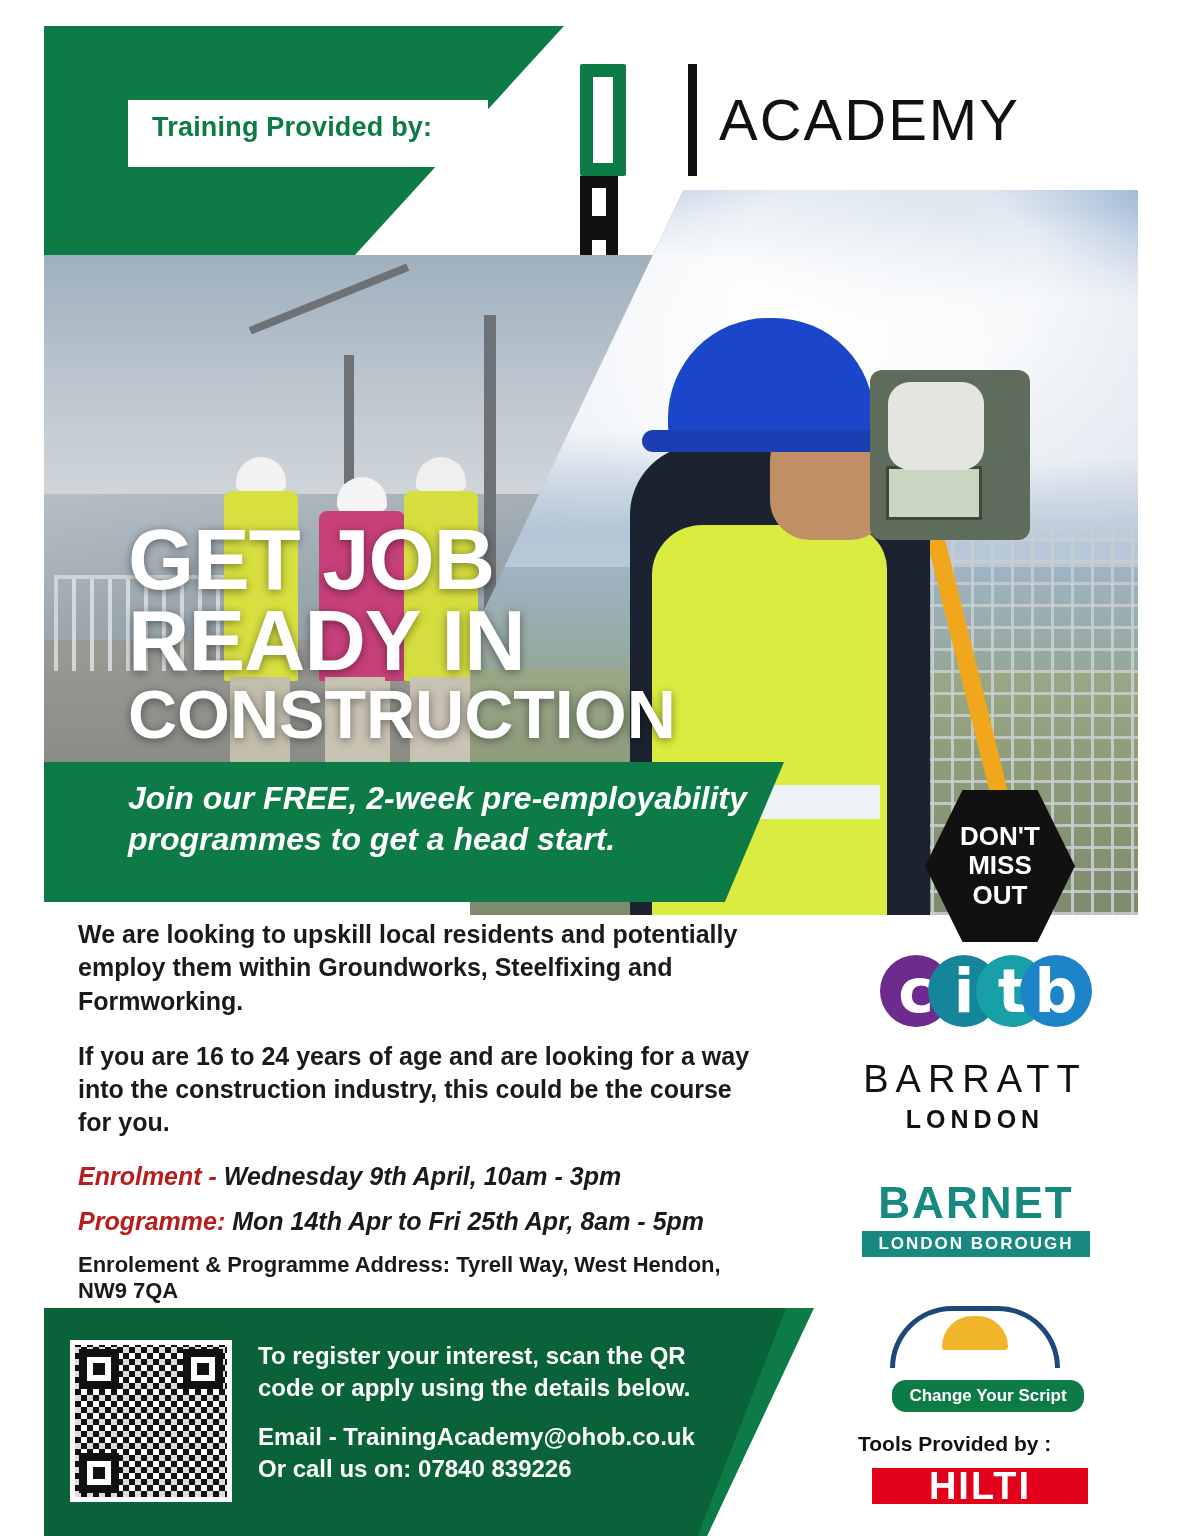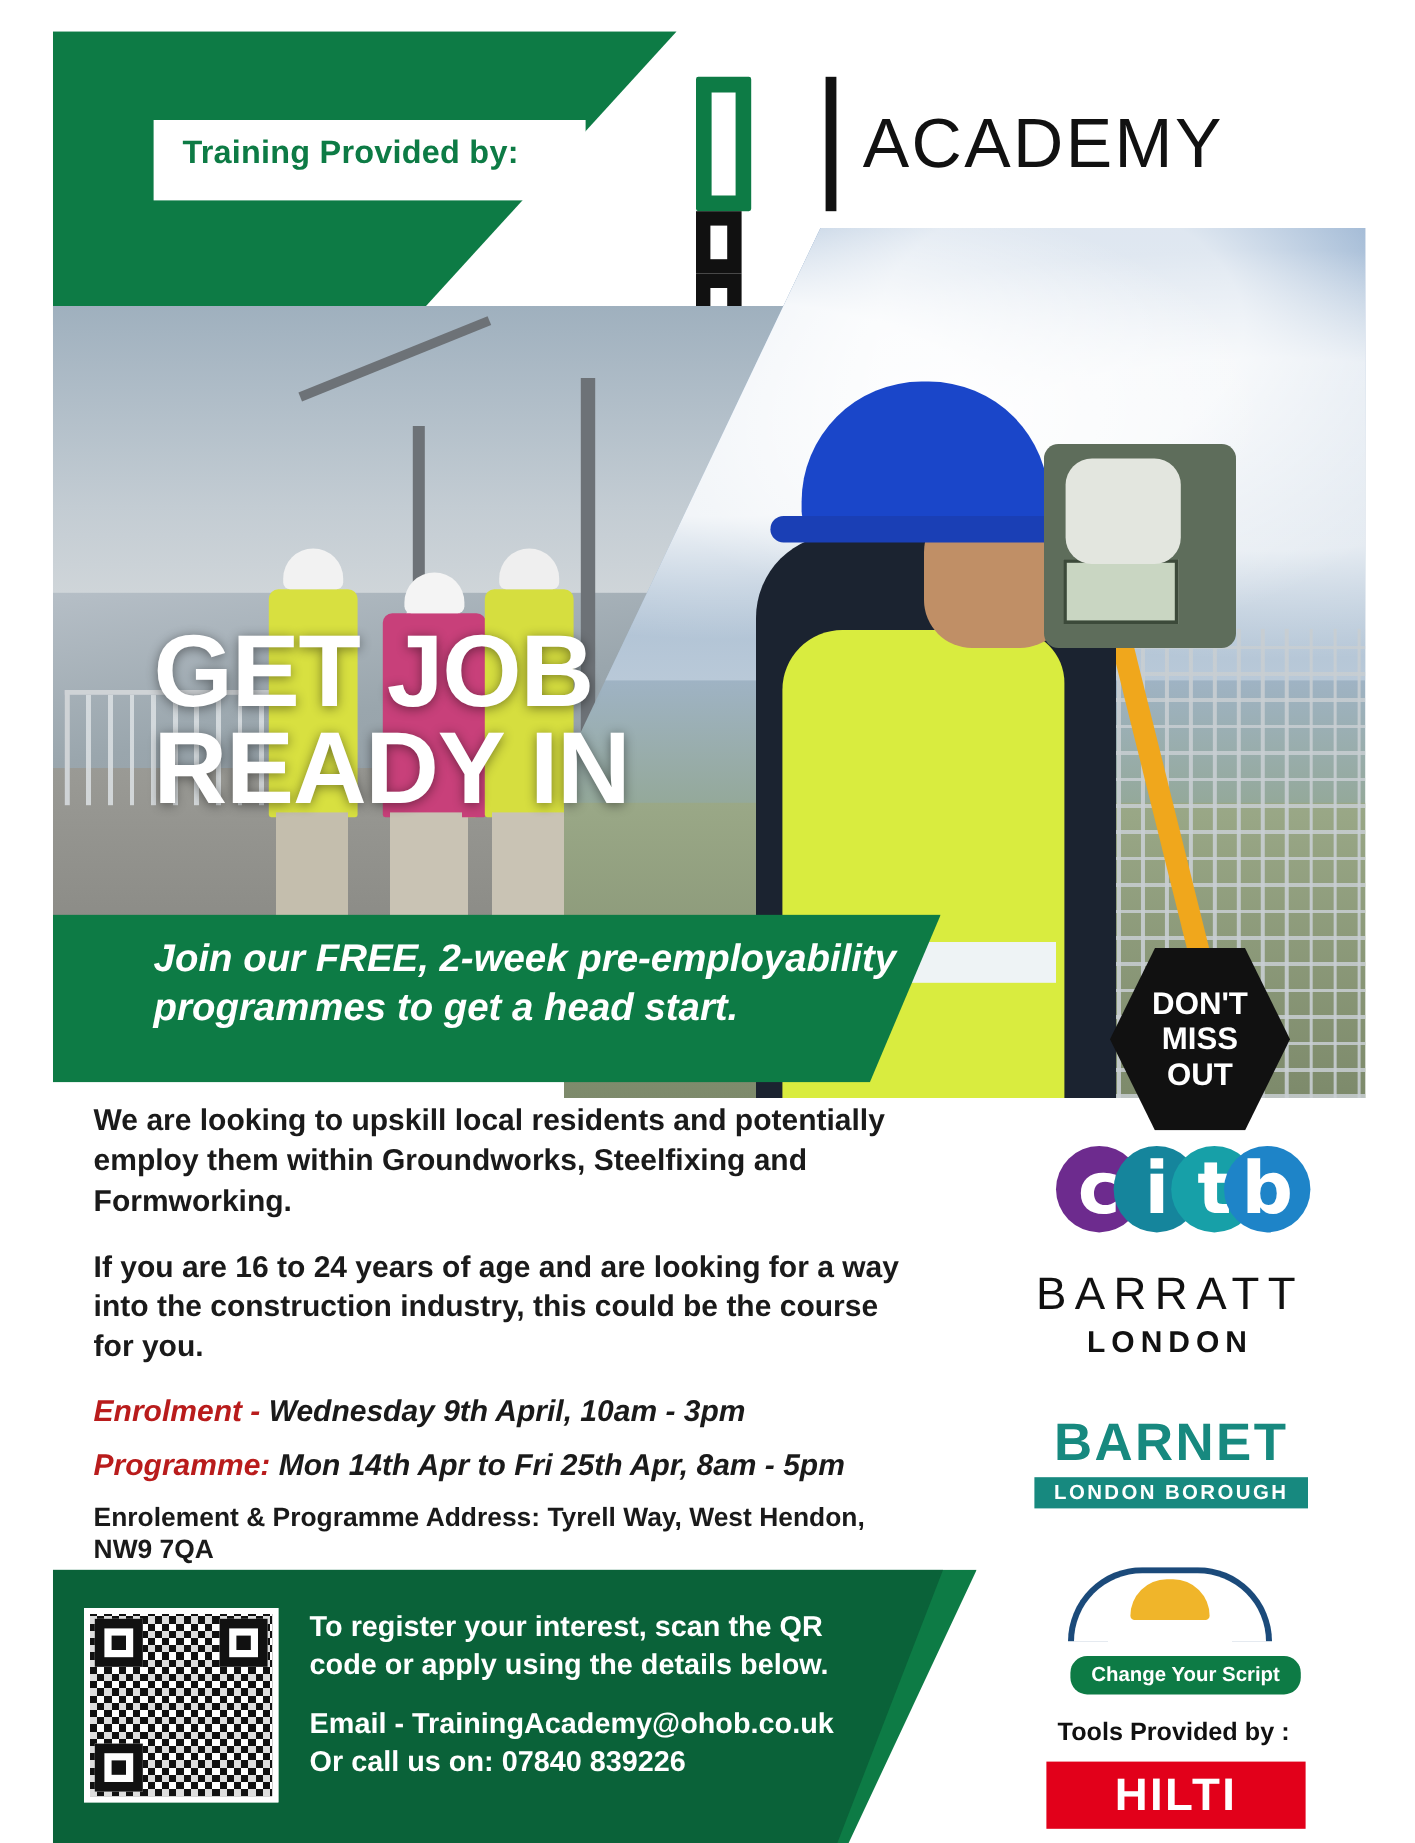--- a/index.html
+++ b/index.html
@@ -435,27 +435,27 @@
     width: 192px;
     background:#0d7b45; color:#fff;
     font-size: 17px; font-weight: bold;
     border-radius: 14px; padding: 6px 0;
   }
 
   .tools-label {
     position: absolute;
     left: 858px; top: 1432px;
     width: 240px;
-    text-align: center;
+    text-align: left;
     font-size: 21px; font-weight: bold; color:#111;
   }
   .hilti {
     position: absolute;
     left: 872px; top: 1468px;
-    width: 216px; height: 56px;
+    width: 216px; height: 36px;
     background: #e2001a;
     color: #fff;
     font-size: 38px;
     font-weight: bold;
     letter-spacing: 2px;
     display:flex; align-items:center; justify-content:center;
   }
 </style>
 </head>
 <body>
@@ -518,20 +518,21 @@
     <div class="surveyor-helmet"></div>
     <div class="theodolite">
         <div class="screen"></div>
       </div>
     <div class="glove"></div>
   </div>
 
   <div class="headline">
     <span class="l1">GET JOB</span>
     <span class="l2">READY IN</span>
+    <span class="l3">CONSTRUCTION</span>
   </div>
 
   <div class="sub-banner"></div>
   <div class="sub-text">Join our FREE, 2-week pre-employability programmes to get a head start.</div>
 
   <div class="body-copy">
     <p>We are looking to upskill local residents and potentially employ them within  Groundworks, Steelfixing and Formworking.</p>
     <p>If you are 16 to 24 years of age and are looking for a way into the construction industry, this could be the course for you.</p>
     <div class="date-line">
       <span class="lbl">Enrolment -</span>

